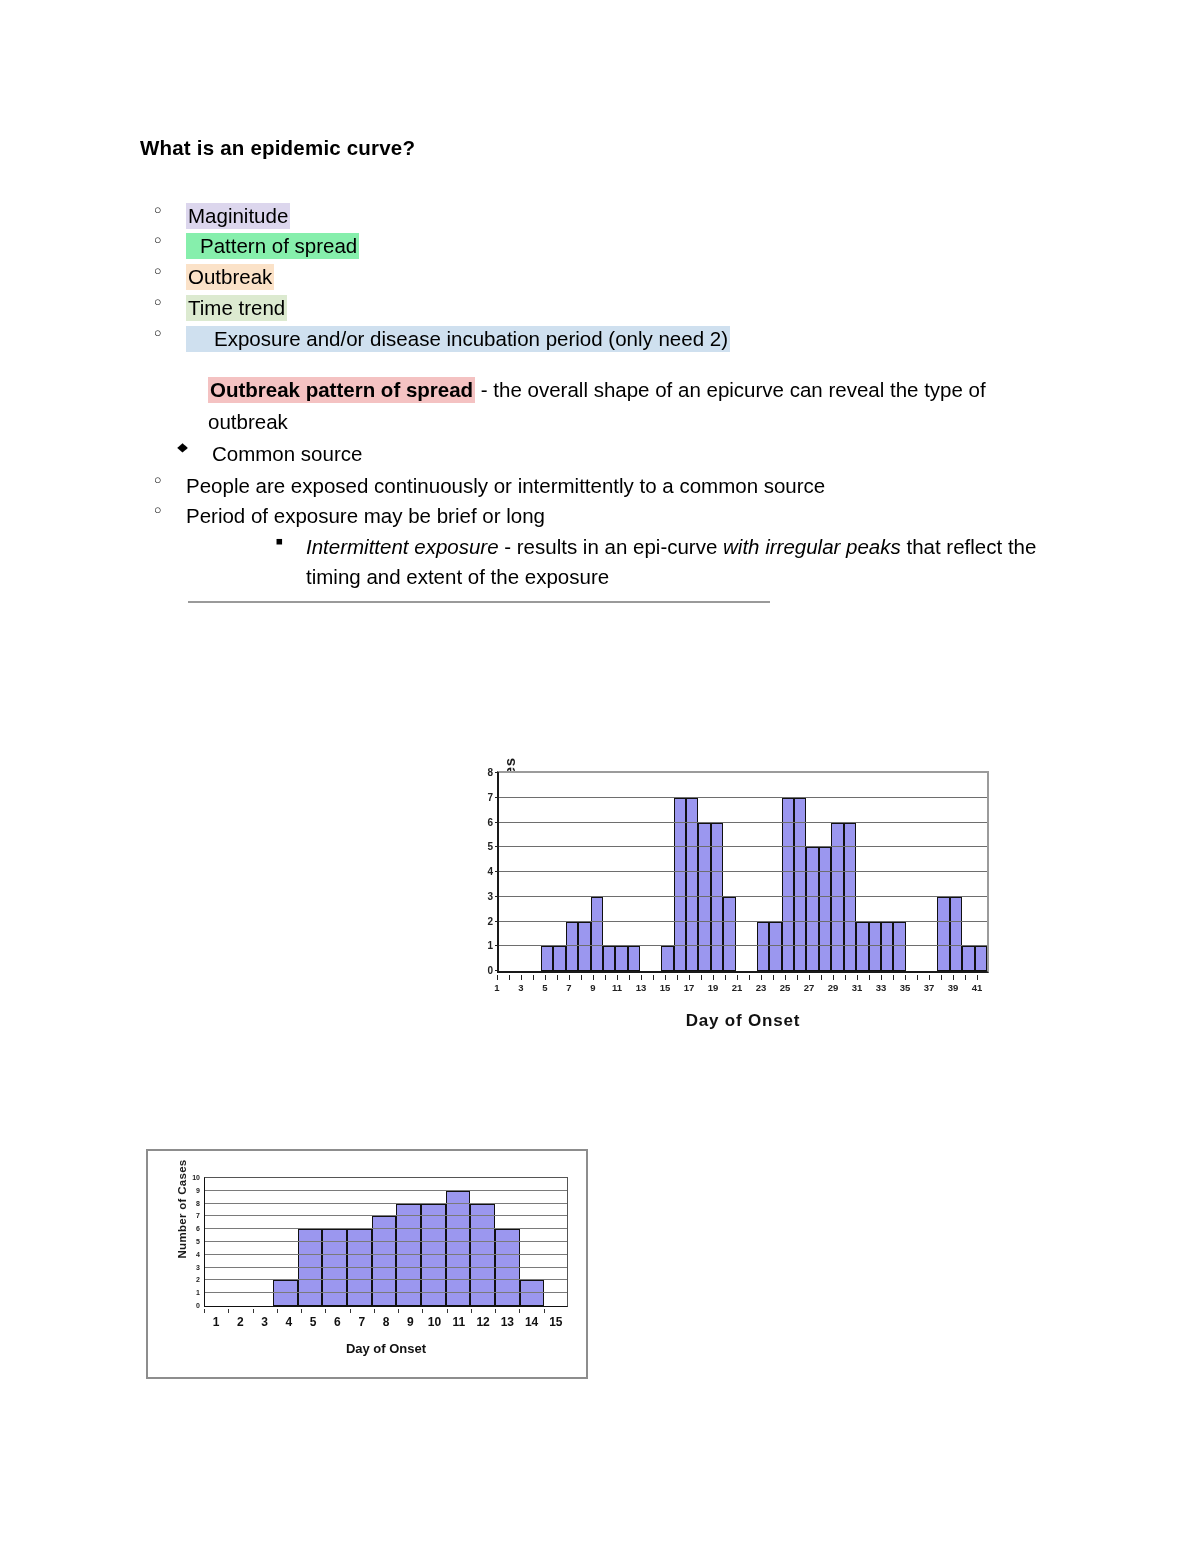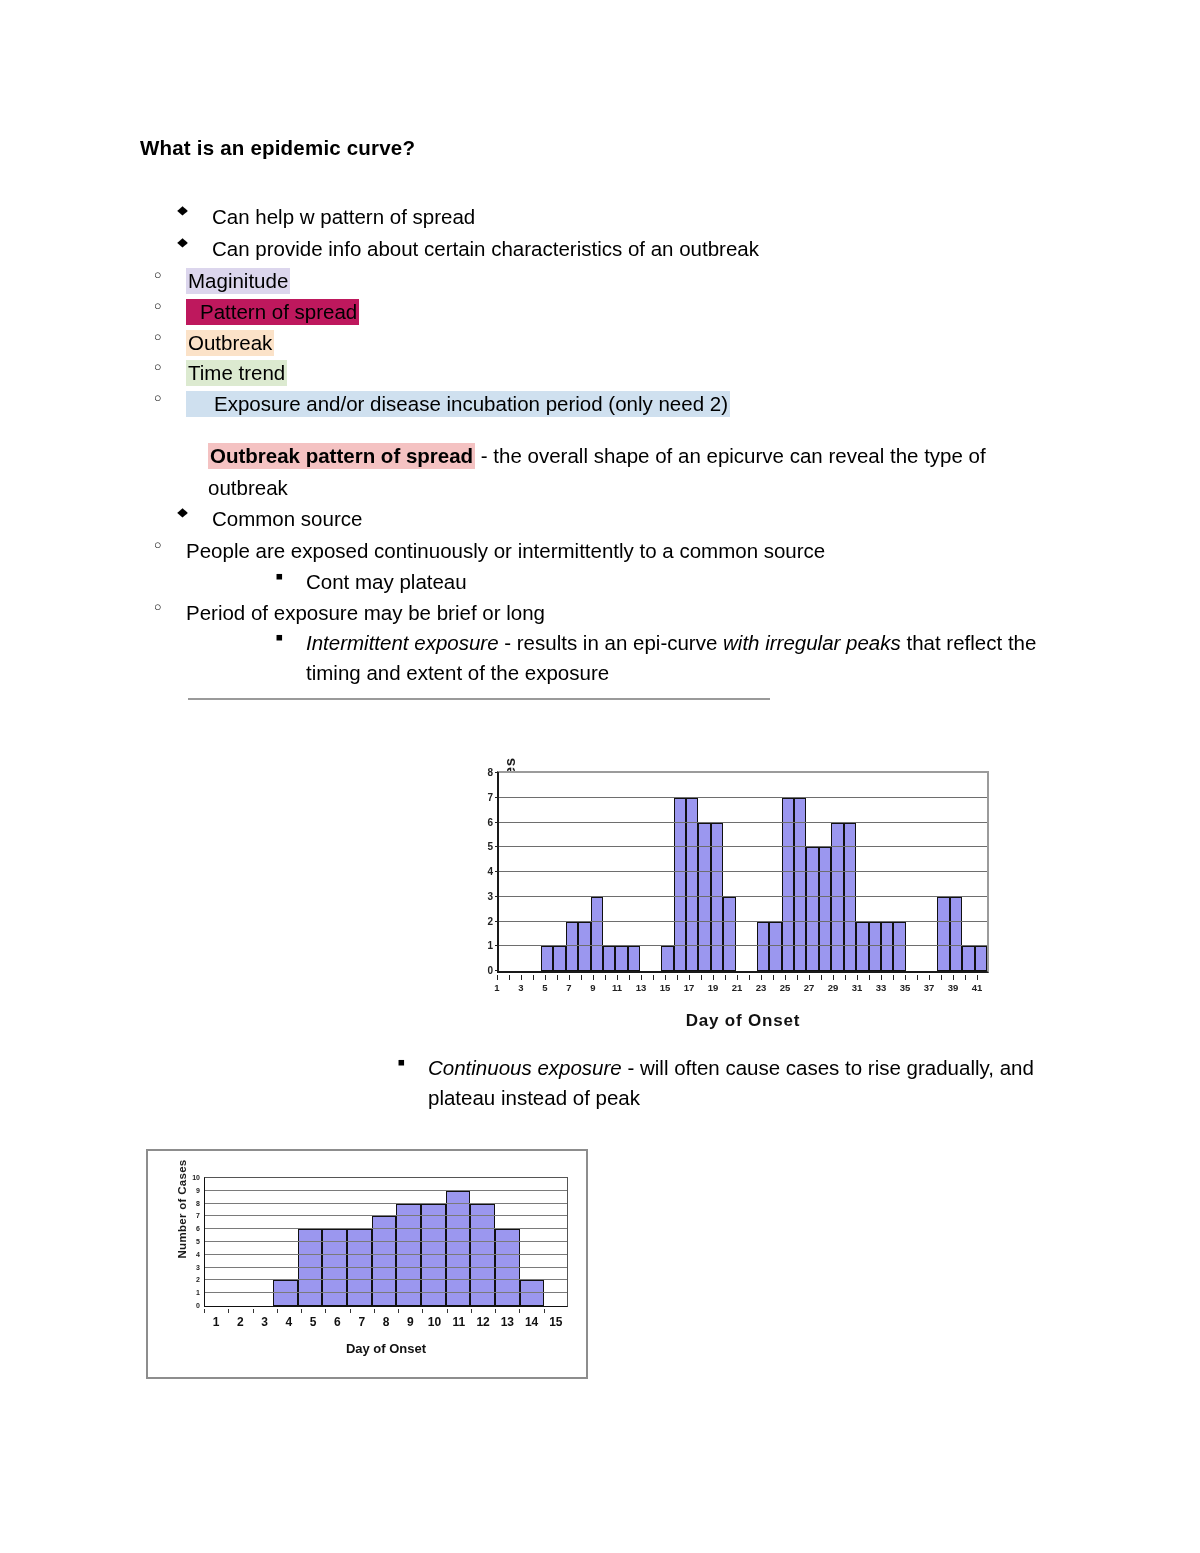--- a/index.html
+++ b/index.html
@@ -367,31 +367,27 @@
 <div class="page">
 
   <div class="content">
 
     <h2 class="section-head">What is an epidemic curve?</h2>
 
 
     <div class="spacer-lg"></div>
 
 
-    <ul class="lvl1">
-      <li>Can help w pattern of spread</li>
-      <li>Can provide info about certain characteristics of an outbreak</li>
-    </ul>
 
     <ul class="lvl2 indent-1">
       <li>
         <span class="hl" style="background-color: rgb(220, 214, 237);">Maginitude</span>
       </li>
       <li>
-        <span class="hl" style="background-color: #be185d; padding-left: 14px;">Pattern of spread</span>
+        <span class="hl" style="background-color: #86efac; padding-left: 14px;">Pattern of spread</span>
       </li>
       <li>
         <span class="hl" style="background-color: rgb(251, 226, 200);">Outbreak</span>
       </li>
       <li>
         <span class="hl" style="background-color: rgb(220, 234, 208);">Time trend</span>
       </li>
       <li>
         <span class="hl" style="background-color: rgb(207, 224, 239); padding-left: 28px;">Exposure and/or disease incubation period (only need 2)</span>
       </li>
@@ -404,23 +400,20 @@
     </div>
 
     <ul class="lvl1">
       <li>Common source</li>
     </ul>
 
     <ul class="lvl2 indent-1">
       <li>People are exposed continuously or intermittently to a common source</li>
     </ul>
 
-    <ul class="lvl3 indent-2" style="margin-left:118px">
-      <li>Cont may plateau</li>
-    </ul>
 
     <ul class="lvl2 indent-1">
       <li>Period of exposure may be brief or long</li>
     </ul>
 
     <ul class="lvl3 indent-2" style="margin-left:118px">
       <li>
         <span class="ital">Intermittent exposure</span><span> -  results in an epi-curve </span><span class="ital">with irregular peaks</span><span> that reflect the timing and extent of the exposure</span>
       </li>
     </ul>
@@ -596,27 +589,20 @@
           <div class="c1-xlab">37</div>
           <div class="c1-xlab"></div>
           <div class="c1-xlab">39</div>
           <div class="c1-xlab"></div>
           <div class="c1-xlab">41</div>
         </div>
     </div>
     <div class="c1-xtitle">Day of Onset</div>
   </div>
 
-  <div style="position:absolute; left:380px; top:1052px; width:660px;">
-    <ul class="lvl3">
-      <li>
-        <span class="ital">Continuous exposure</span><span> - will often cause cases to rise gradually, and plateau instead of peak</span>
-      </li>
-    </ul>
-  </div>
 
   <div class="chart2-box">
     <div class="c2-ylabel">Number of Cases</div>
     <div class="c2-plot" id="c2-plot">
       <div class="c2-bars" id="c2-bars">
           <div class="c2-bar zero" style="height: 0%;"></div>
           <div class="c2-bar zero" style="height: 0%;"></div>
           <div class="c2-bar zero" style="height: 0%;"></div>
           <div class="c2-bar" style="height: 20%;"></div>
           <div class="c2-bar" style="height: 60%;"></div>

